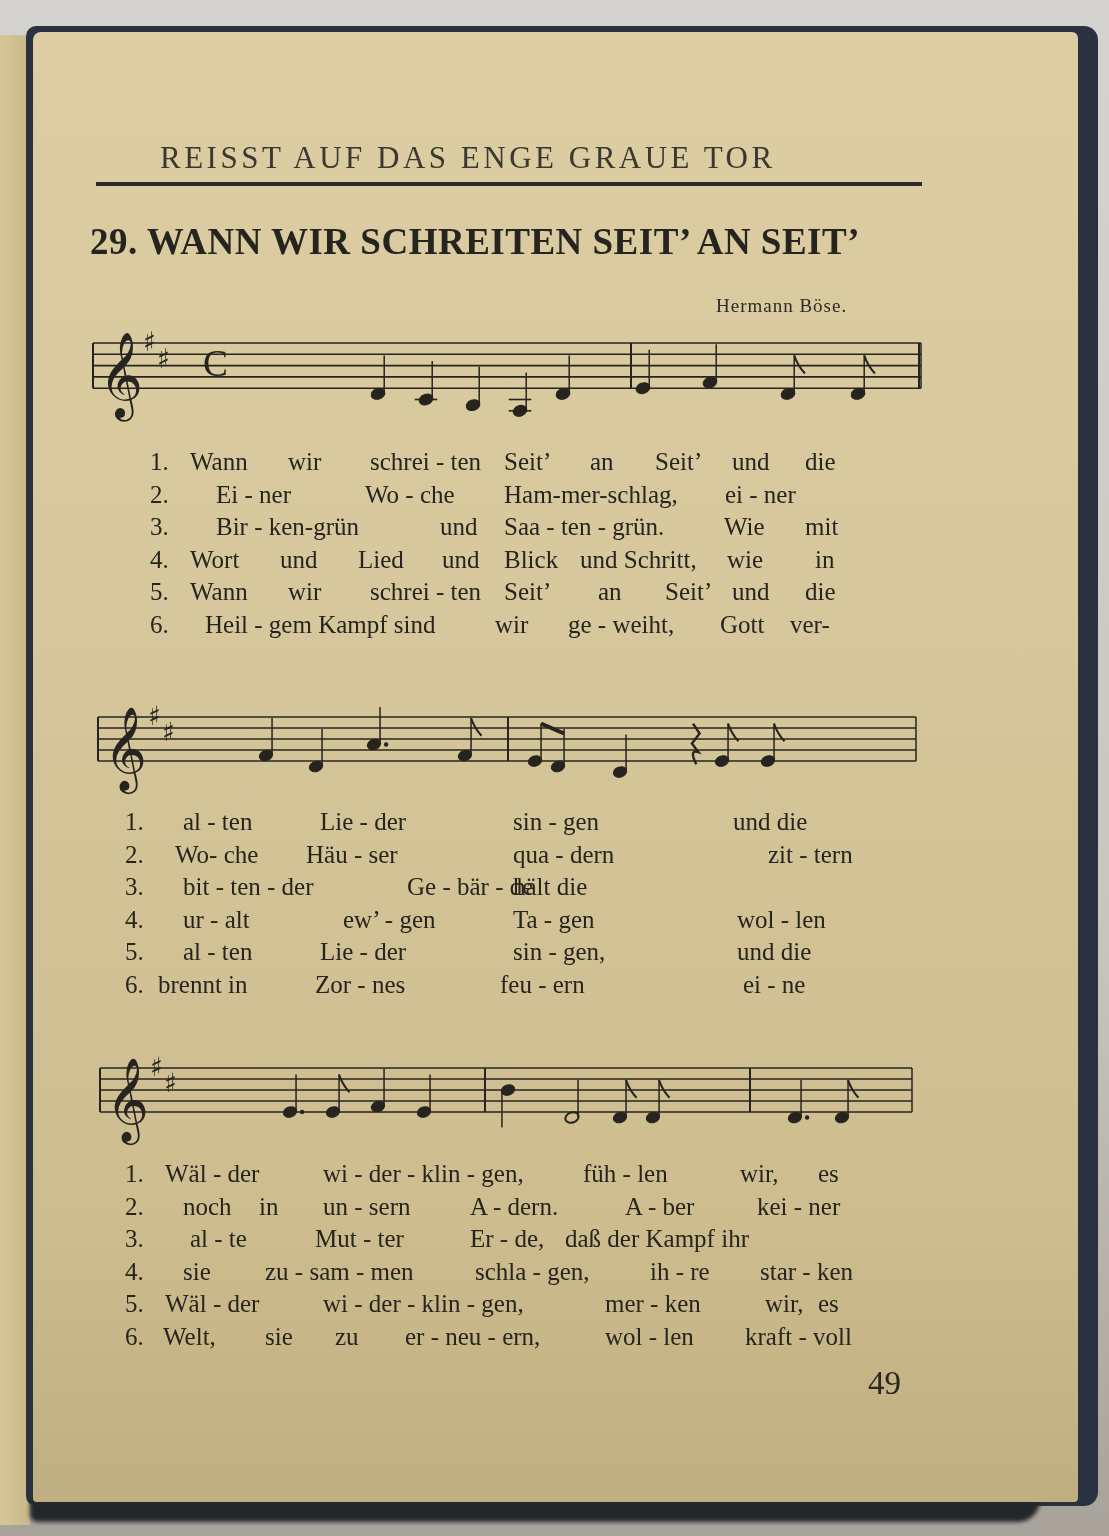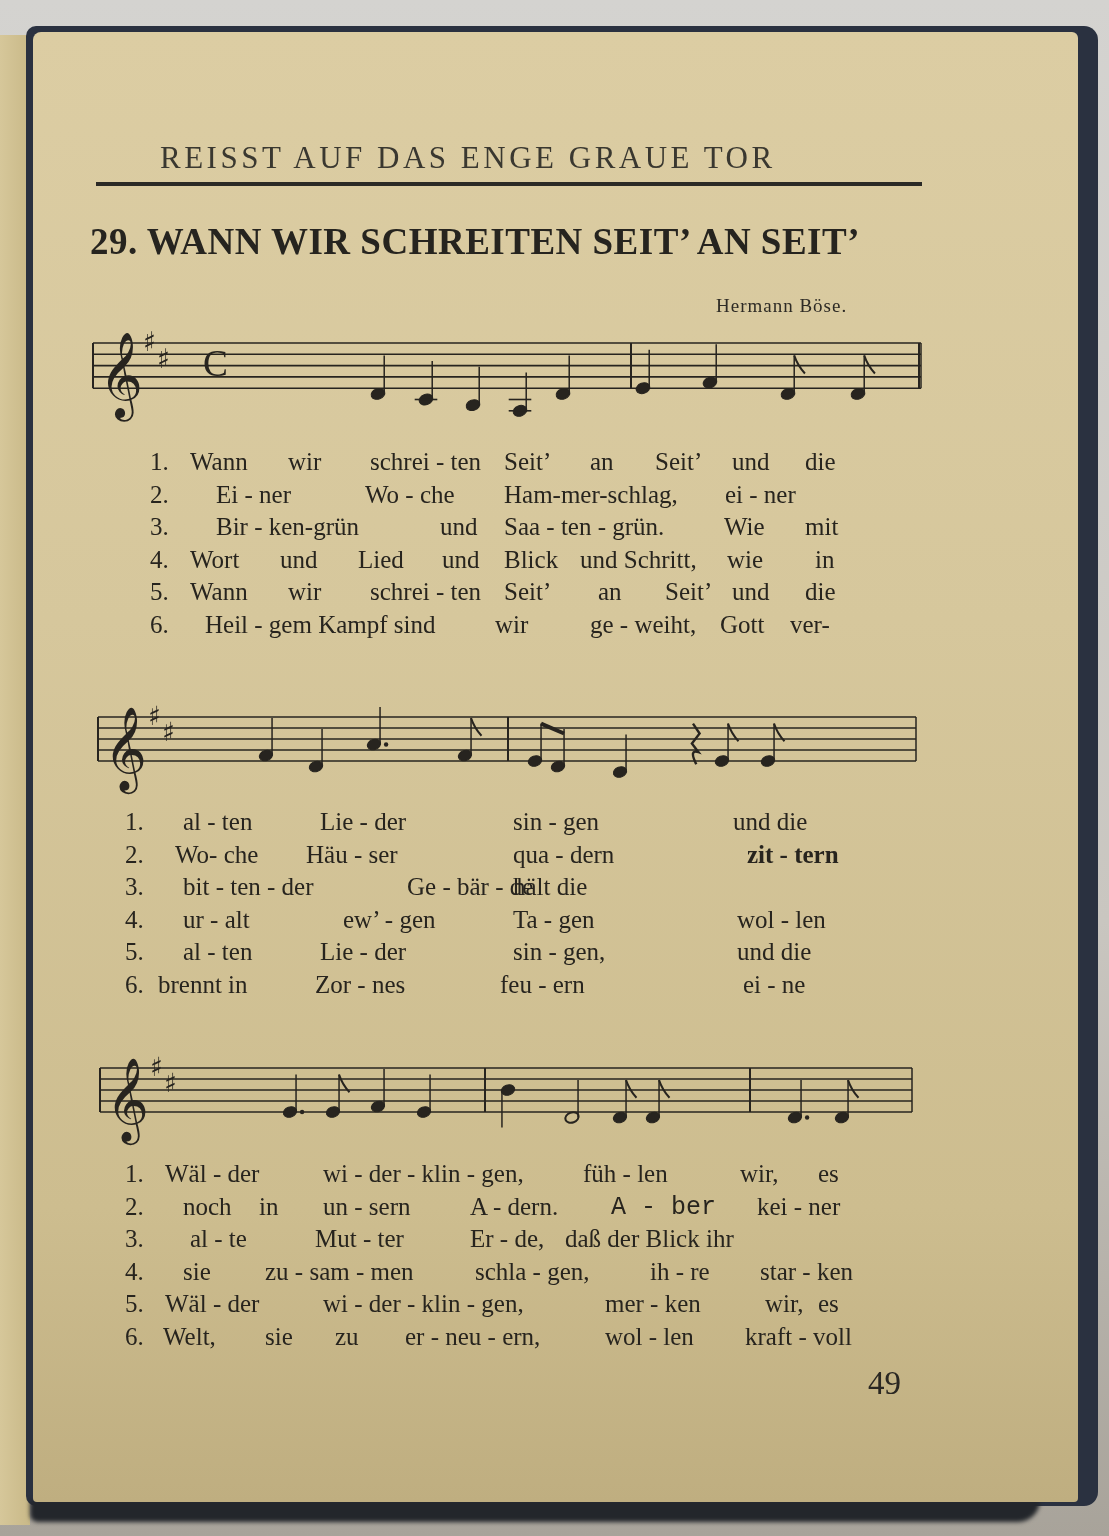--- a/index.html
+++ b/index.html
@@ -207,39 +207,39 @@
       <span style="left: 354px;">Seit’</span>
       <span style="left: 448px;">an</span>
       <span style="left: 515px;">Seit’</span>
       <span style="left: 582px;">und</span>
       <span style="left: 655px;">die</span>
     </div>
     <div class="verse-line" style="top: 162.5px; left: 0px; width: 100%;">
       <span style="left: 0px;">6.</span>
       <span style="left: 55px;">Heil - gem Kampf sind</span>
       <span style="left: 345px;">wir</span>
-      <span style="left: 440px; text-align: right;">ge - weiht,</span>
+      <span style="left: 418px; text-align: right;">ge - weiht,</span>
       <span style="left: 570px;">Gott</span>
       <span style="left: 640px;">ver-</span>
     </div>
   </div>
 <div class="abs verse-block" id="verses2" style="left:125px;top:808px;width:780px;height:200px;">
     <div class="verse-line" style="top: 0px; left: 0px; width: 100%;">
       <span style="left: 0px;">1.</span>
       <span style="left: 58px;">al - ten</span>
       <span style="left: 195px;">Lie - der</span>
       <span style="left: 388px;">sin - gen</span>
       <span style="left: 608px;">und die</span>
     </div>
     <div class="verse-line" style="top: 32.5px; left: 0px; width: 100%;">
       <span style="left: 0px;">2.</span>
       <span style="left: 50px;">Wo- che</span>
       <span style="left: 181px;">Häu - ser</span>
       <span style="left: 388px;">qua - dern</span>
-      <span style="left: 622px; font-weight: bold;">zit - tern</span>
+      <span style="left: 643px;">zit - tern</span>
     </div>
     <div class="verse-line" style="top: 65px; left: 0px; width: 100%;">
       <span style="left: 0px;">3.</span>
       <span style="left: 58px;">bit - ten - der</span>
       <span style="left: 282px;">Ge - bär - de</span>
       <span style="left: 388px;">hält die</span>
     </div>
     <div class="verse-line" style="top: 97.5px; left: 0px; width: 100%;">
       <span style="left: 0px;">4.</span>
       <span style="left: 58px;">ur - alt</span>
@@ -270,29 +270,29 @@
       <span style="left: 458px;">füh - len</span>
       <span style="left: 615px;">wir,</span>
       <span style="left: 693px;">es</span>
     </div>
     <div class="verse-line" style="top: 32.5px; left: 0px; width: 100%;">
       <span style="left: 0px;">2.</span>
       <span style="left: 48px; margin-left: 10px;">noch</span>
       <span style="left: 134px;">in</span>
       <span style="left: 198px;">un - sern</span>
       <span style="left: 345px;">A - dern.</span>
-      <span style="left: 486px; font-family: Liberation Mono, monospace;">A - ber</span>
+      <span style="left: 500px;">A - ber</span>
       <span style="left: 632px;">kei - ner</span>
     </div>
     <div class="verse-line" style="top: 65px; left: 0px; width: 100%;">
       <span style="left: 0px;">3.</span>
       <span style="left: 65px;">al - te</span>
       <span style="left: 190px;">Mut - ter</span>
       <span style="left: 345px;">Er - de,</span>
-      <span style="left: 440px;">daß der Blick ihr</span>
+      <span style="left: 440px;">daß der Kampf ihr</span>
     </div>
     <div class="verse-line" style="top: 97.5px; left: 0px; width: 100%;">
       <span style="left: 0px;">4.</span>
       <span style="left: 58px;">sie</span>
       <span style="left: 140px;">zu - sam - men</span>
       <span style="left: 350px;">schla - gen,</span>
       <span style="left: 525px;">ih - re</span>
       <span style="left: 635px;">star - ken</span>
     </div>
     <div class="verse-line" style="top: 130px; left: 0px; width: 100%;">

